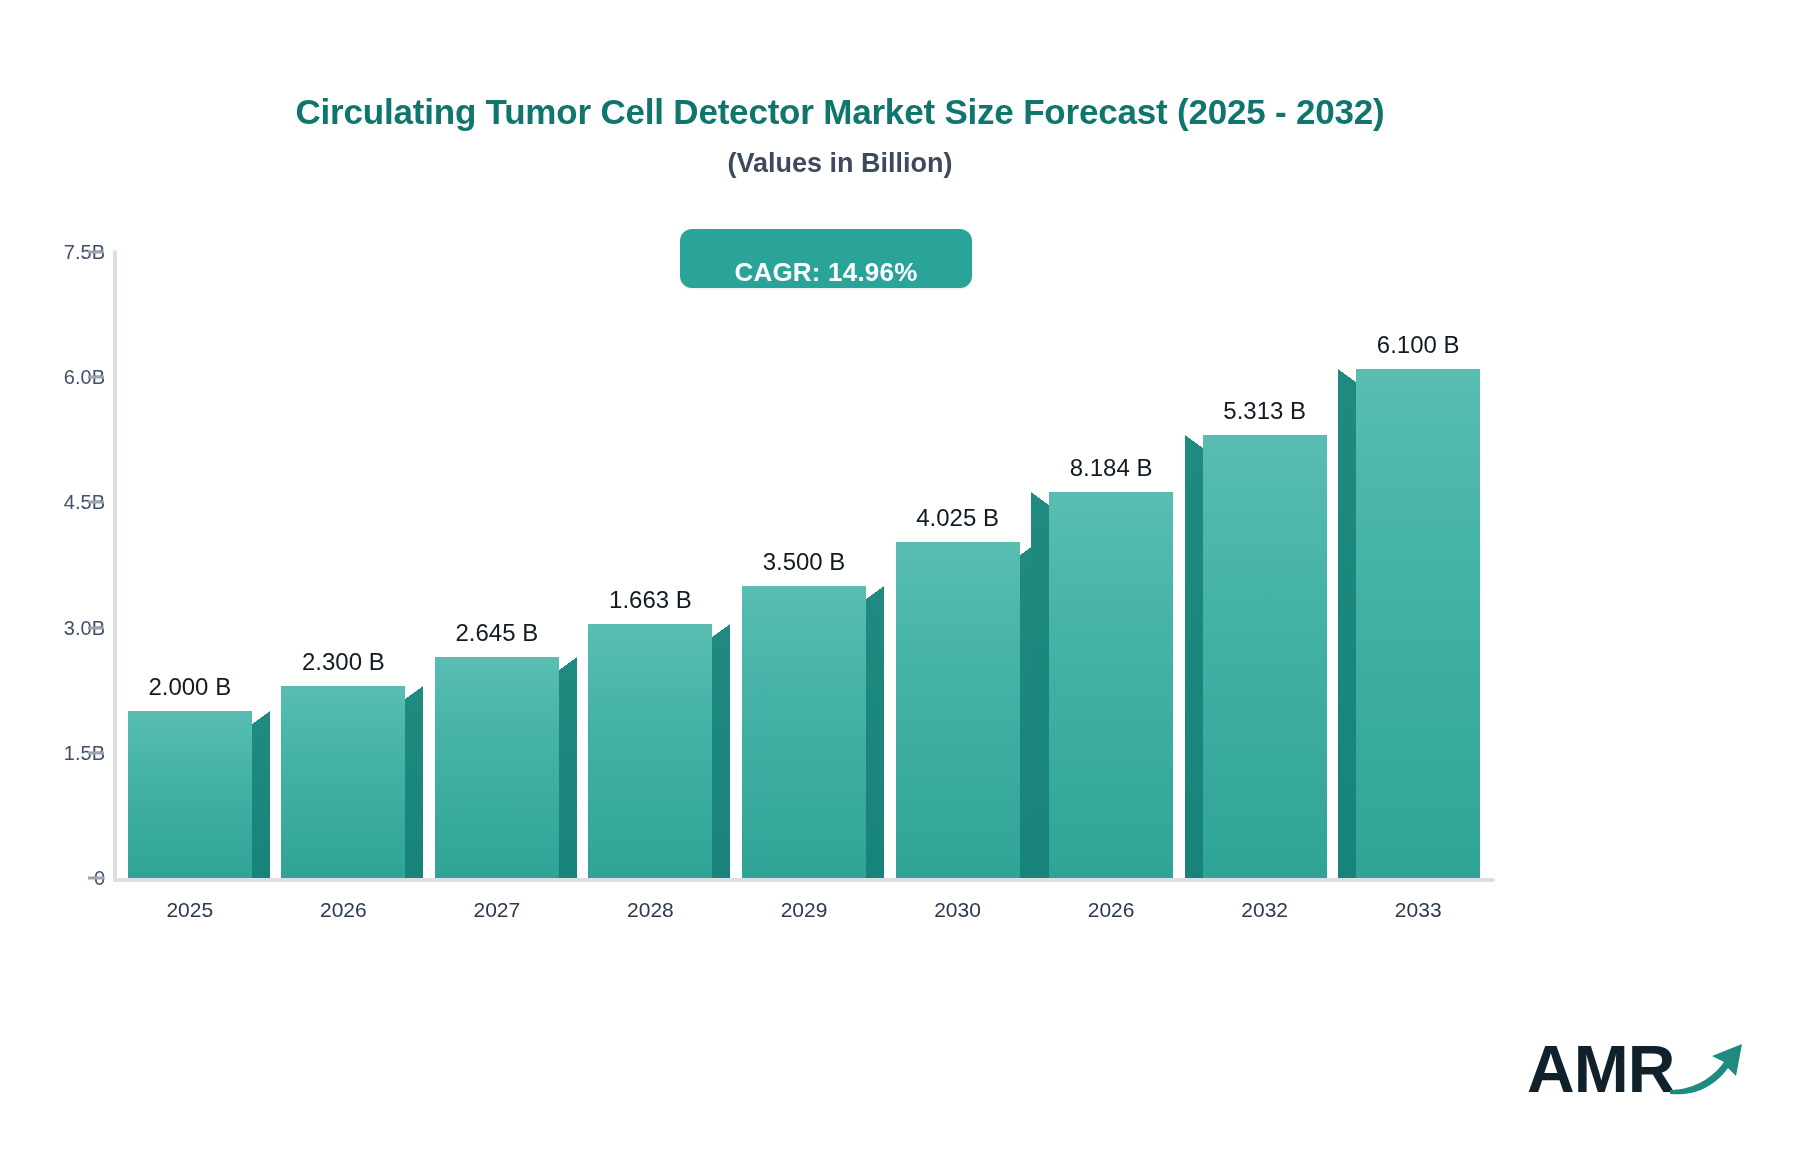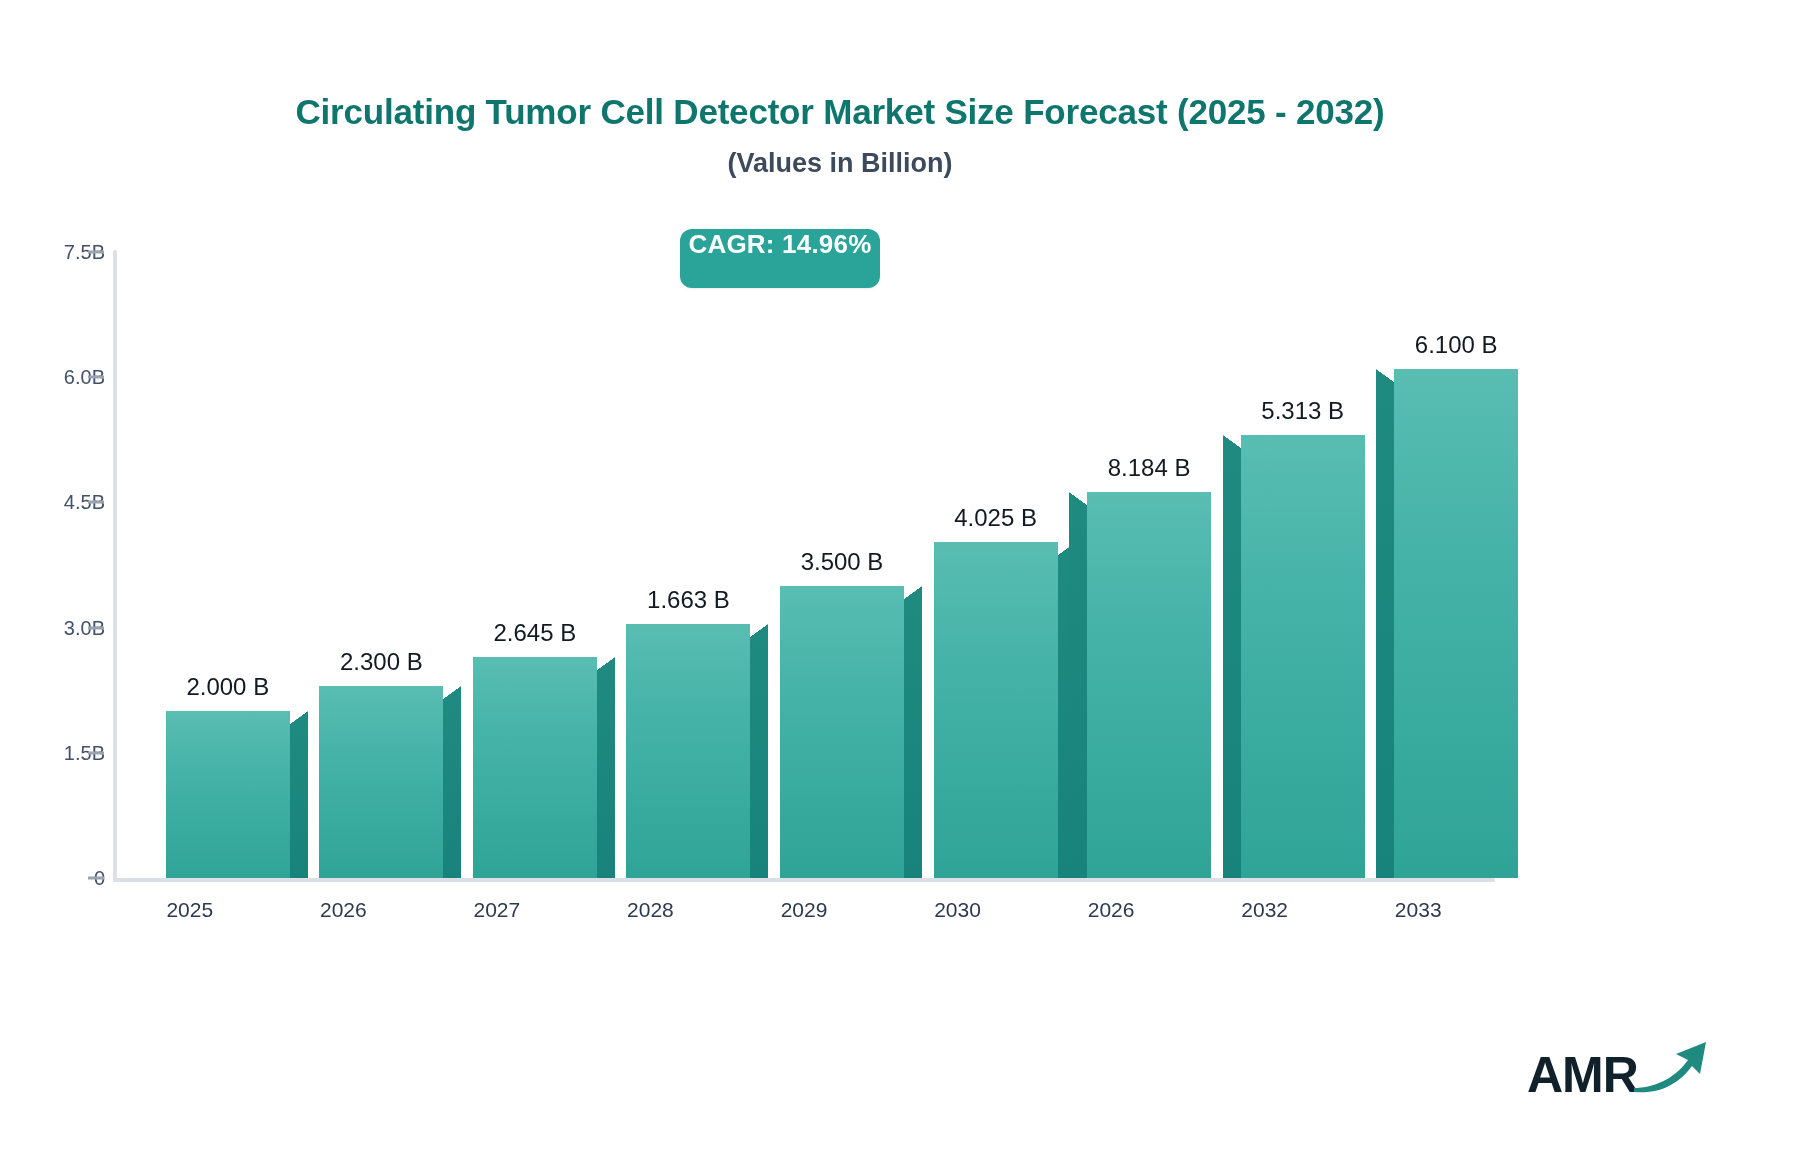--- a/index.html
+++ b/index.html
@@ -42,26 +42,26 @@
     font-size: 27px;
     font-weight: bold;
     color: #3d4a5c;
   }
 
   
   .cagr-badge {
     position: absolute;
     top: 229px;
     left: 680px;
-    width: 200px;
+    width: 292px;
     height: 59px;
     border-radius: 12px;
     background: #2aa398;
     display: flex;
-    align-items: flex-start;
+    align-items: flex-end;
     justify-content: center;
     box-shadow: 0 1px 2px rgba(0,0,0,0.08);
   }
   .cagr-badge span {
     color: #ffffff;
     font-size: 26px;
     font-weight: bold;
     letter-spacing: 0.2px;
   }
 
@@ -117,21 +117,20 @@
     text-align: center;
     font-size: 21px;
     color: #2c3a4f;
     transform: translateX(-50%);
   }
 
   
   .bar-group {
     position: absolute;
     bottom: 0;
-    margin-left: 38px;
   }
   .bar-face {
     position: absolute;
     left: 0;
     bottom: 0;
     width: 100%;
     background: linear-gradient(180deg, #59bdb2 0%, #46b3a8 35%, #2fa496 100%);
   }
   .bar-side {
     position: absolute;
@@ -166,21 +165,21 @@
 
   
   .logo {
     position: absolute;
     left: 1527px;
     top: 1036px;
     display: flex;
     align-items: flex-end;
   }
   .logo-text {
-    font-size: 50px;
+    font-size: 66px;
     font-weight: bold;
     color: #10212b;
     letter-spacing: -1px;
     line-height: 1;
   }
   .logo-arrow {
     margin-left: -6px;
     margin-bottom: 2px;
   }
 </style>

